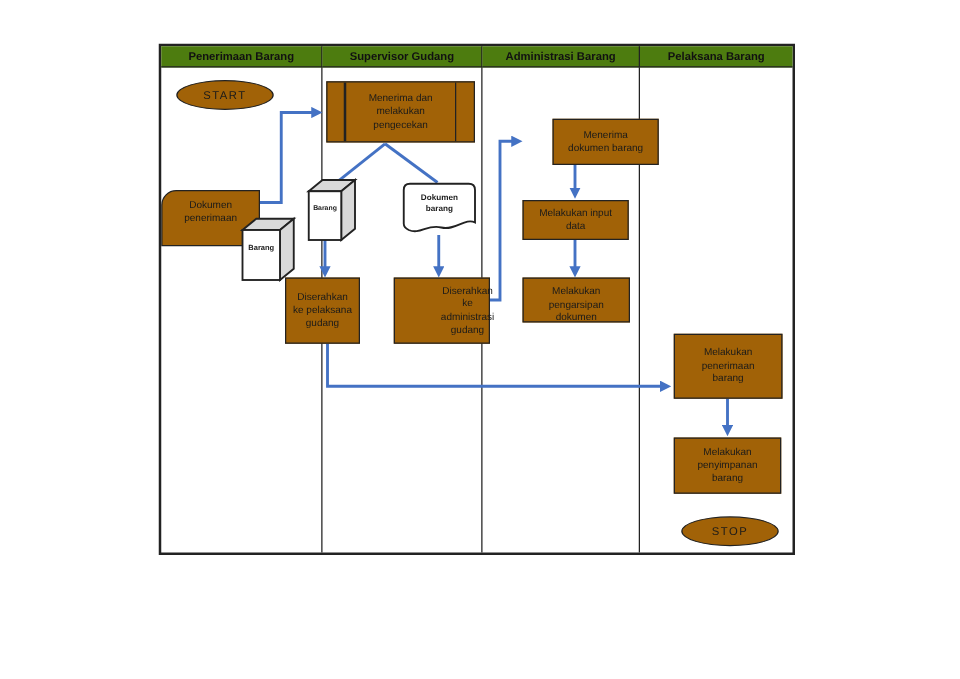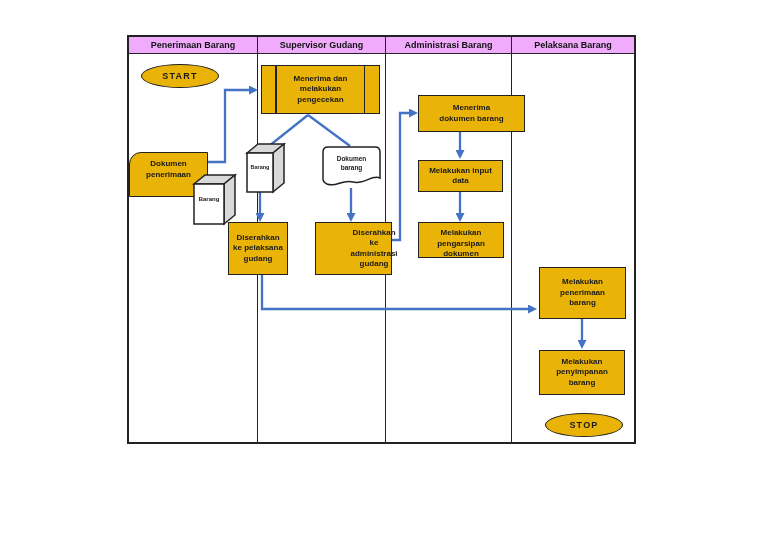--- a/index.html
+++ b/index.html
@@ -2,37 +2,37 @@
 <html style="--blue: #4472C4;"><head>
 <meta charset="utf-8">
 <style>
   html,body{margin:0;padding:0;background:#ffffff;}
   .canvas{position:relative;width:768px;height:543px;background:#ffffff;overflow:hidden;
           font-family:"Liberation Sans",sans-serif;color:#1a1a1a;}
   
   .table-frame{position:absolute;left:127px;top:35px;width:509px;height:409px;
                border:2px solid #222;box-sizing:border-box;}
   .header-row{position:absolute;left:0;top:0;right:0;height:17px;display:flex;}
-  .header-cell{box-sizing:border-box;height:17px;background:#f0abfc;
+  .header-cell{box-sizing:border-box;height:17px;background:#4d7c0f;
                border-right:1.4px solid #222;border-bottom:1.8px solid #222;
                display:flex;align-items:center;justify-content:center;
                font-size:9px;font-weight:bold;color:#111;}
   .header-cell:last-child{border-right:none;}
   .hc1{width:129px}.hc2{width:128px}.hc3{width:126px}.hc4{width:122px}
   .lane-sep{position:absolute;top:17px;bottom:0;width:1.4px;background:#222;}
   .sep1{left:128px}.sep2{left:256px}.sep3{left:382px}
 
   
   .layer{position:absolute;left:0;top:0;width:768px;height:543px;pointer-events:none;}
   .z1{z-index:1}.z2{z-index:2}.z3{z-index:3}.z4{z-index:4}
 
   
-  .node{position:absolute;box-sizing:border-box;background:#eab308;border:1.6px solid #222;
+  .node{position:absolute;box-sizing:border-box;background:#a16207;border:1.6px solid #222;
         display:flex;align-items:center;justify-content:center;text-align:center;
-        font-size:8px;font-weight:bold;line-height:10.5px;}
+        font-size:8px;font-weight:normal;line-height:10.5px;}
   .node-label{white-space:pre-line;}
   .terminator{border-radius:50%;border-width:1.8px;font-size:9px;letter-spacing:1.2px;}
   .card{border-top-left-radius:12px;align-items:flex-start;padding-top:6px;}
   .subprocess .bar{position:absolute;top:0;bottom:0;width:1.5px;background:#222;}
   .bar-l{left:13px}.bar-r{right:14px}
   .overflow-box{align-items:flex-start;padding-top:5px;overflow:visible;}
 
   
   .shape-label{position:absolute;text-align:center;font-weight:bold;color:#1a1a1a;}
 
@@ -100,21 +100,21 @@
 ke pelaksana
 gudang</span>
     </div>
 
     <div class="node" style="left:315px;top:222px;width:77px;height:53px;padding-left:41px;">
       <span class="node-label">Diserahkan ke
 administrasi
 gudang</span>
     </div>
 
-    <div class="node" style="left:418px;top:95px;width:107px;height:37px;">
+    <div class="node" style="left:442px;top:95px;width:85px;height:37px;">
       <span class="node-label">Menerima
 dokumen barang</span>
     </div>
 
     <div class="node" style="left:418px;top:160px;width:85px;height:32px;">
       <span class="node-label">Melakukan input
 data</span>
     </div>
 
     <div class="node overflow-box" style="left:418px;top:222px;width:86px;height:36px;">

